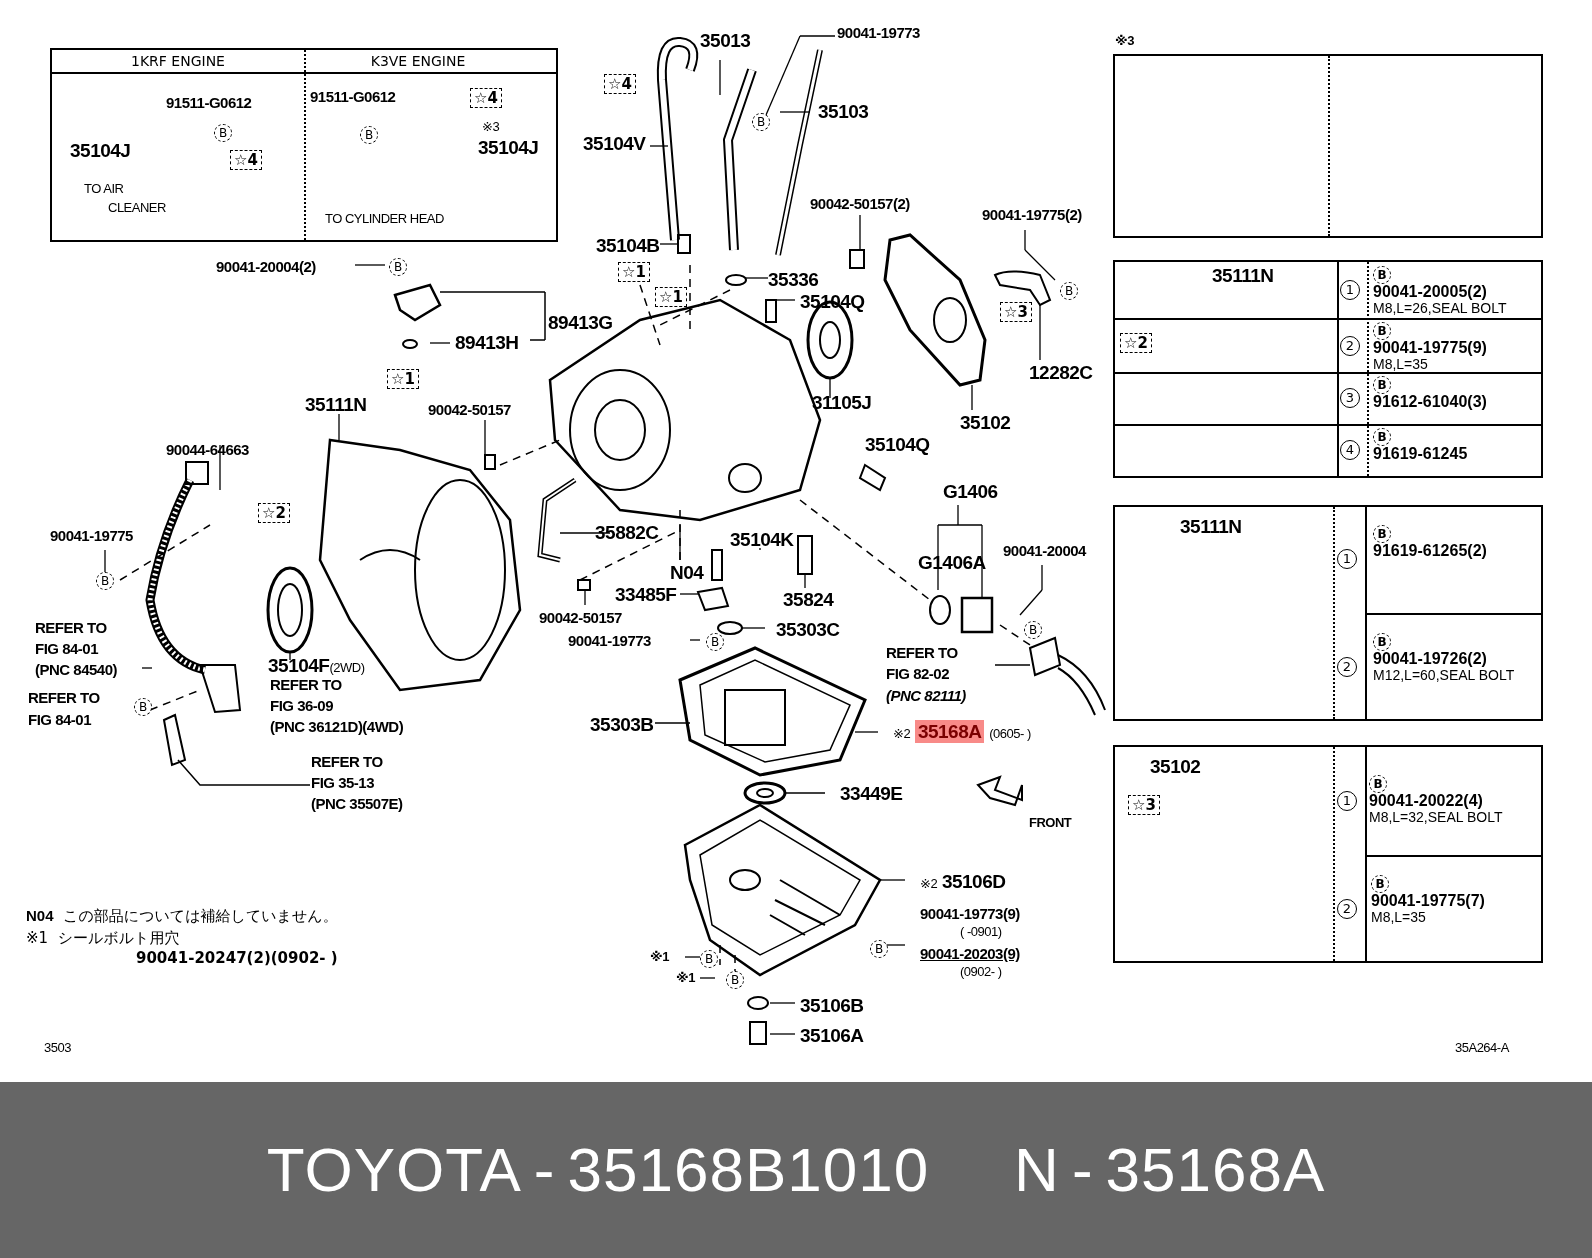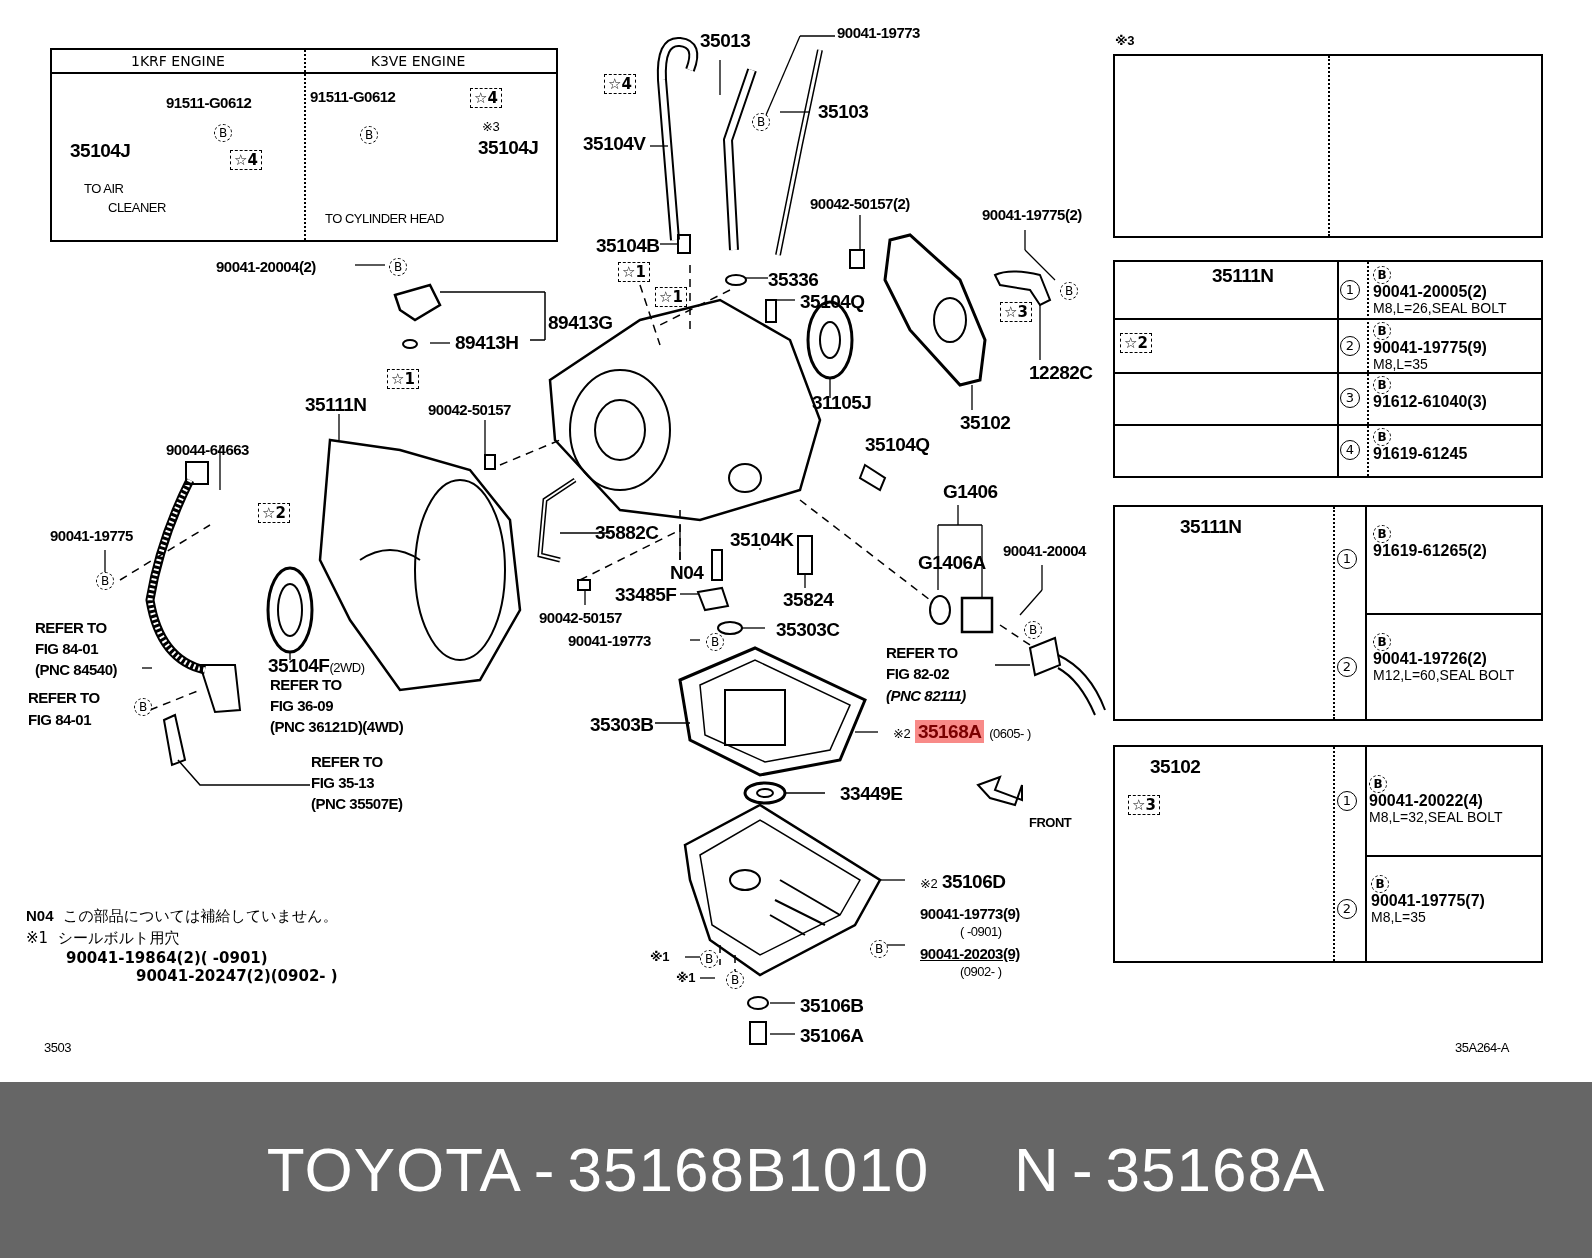--- a/index.html
+++ b/index.html
@@ -364,21 +364,20 @@
 <div class="lbl xs" style="left:650px;top:950px;font-weight:bold;">※1</div>
 <div class="circB" style="left:700px;top:950px;">B</div>
 <div class="lbl xs" style="left:676px;top:971px;font-weight:bold;">※1</div>
 <div class="circB" style="left:726px;top:971px;">B</div>
 <div class="lbl" style="left:800px;top:996px;">35106B</div>
 <div class="lbl" style="left:800px;top:1026px;">35106A</div>
 
 <div class="notes">
   <div><b>N04</b>&nbsp; <span>この部品については補給していません。</span></div>
   <div><span>※1</span>&nbsp; <span>シールボルト用穴</span></div>
-  <div style="padding-left:40px;font-weight:bold;line-height:18px;">90041-19864(2)(      -0901)</div>
   <div style="padding-left:40px;font-weight:bold;line-height:18px;text-align:right;">90041-20247(2)(0902-      )</div>
 </div>
 <div class="lbl xs" style="left:44px;top:1041px;">3503</div>
 <div class="lbl xs" style="left:1455px;top:1041px;">35A264-A</div>
 
 <div class="banner">
   <span>TOYOTA</span><span>-</span><span>35168B1010</span>&nbsp;&nbsp;&nbsp;&nbsp;<span>N</span><span>-</span><span>35168A</span>
 </div>
 
 </body></html>

